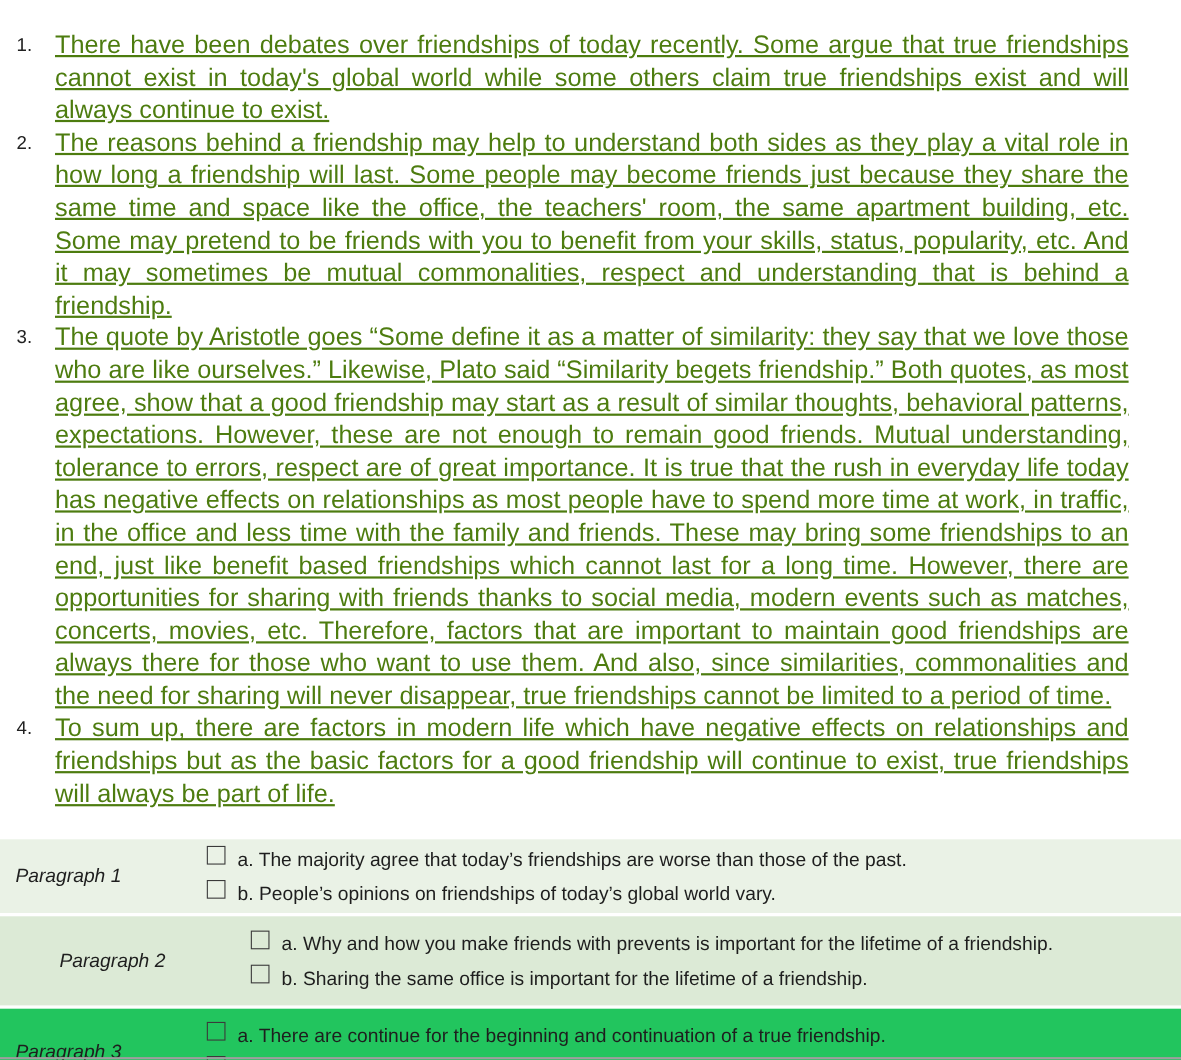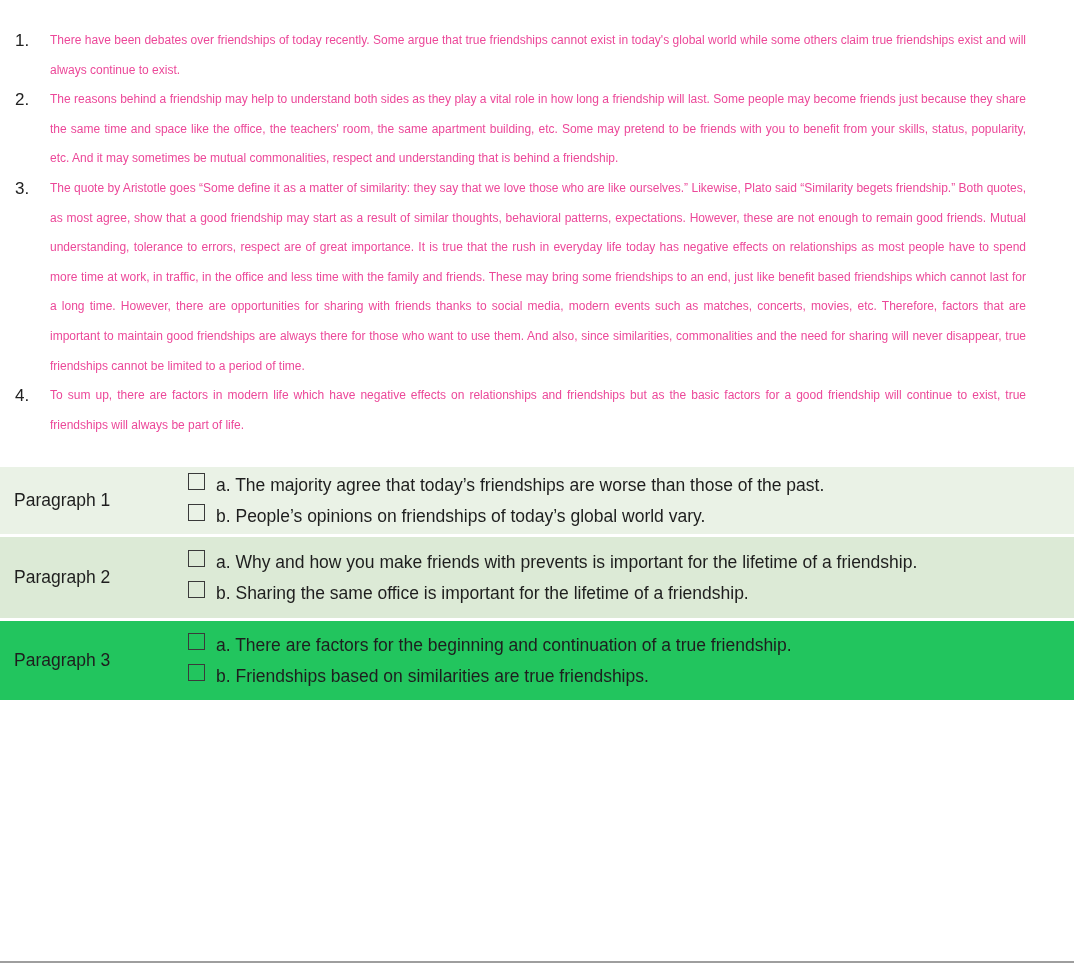--- a/index.html
+++ b/index.html
@@ -22,47 +22,49 @@
     align-items: flex-start;
   }
   .para-num {
     flex: 0 0 35px;
     font-size: 17px;
     line-height: 29.6px;
     color: #212121;
   }
   .para-text {
     flex: 1 1 auto;
-    font-size: 12px;
+    font-size: 23px;
     line-height: 29.6px;
     text-align: justify;
-    color: #ec4899;
+    color: #4d7c0f;
+    text-decoration: underline;
   }
 
   
   .match-table {
     margin-top: 27px;
     display: flex;
     flex-direction: column;
     gap: 3px;
   }
   .trow {
     display: flex;
     align-items: center;
     width: 100%;
   }
   .trow:nth-child(1) { min-height: 67px; }
-  .trow:nth-child(2) { min-height: 81px; }
+  .trow:nth-child(2) { min-height: 81px; padding-left: 40px; }
   .trow:nth-child(3) { min-height: 79px; }
   .trow:nth-child(4) { min-height: 77px; }
   .trow-label {
     flex: 0 0 159px;
     padding-left: 14px;
     font-size: 17.5px;
     color: #1e1e1e;
+    font-style: italic;
   }
   .trow-options {
     flex: 1 1 auto;
     display: flex;
     flex-direction: column;
     gap: 7px;
     padding-right: 12px;
   }
   .opt {
     display: flex;
@@ -144,21 +146,21 @@
         <span class="opt-text">b. Sharing the same office is important for the lifetime of a friendship.</span>
       </div>
     </div>
   </div>
 
   <div class="trow" style="background-color: #22c55e;">
     <div class="trow-label">Paragraph 3</div>
     <div class="trow-options">
       <div class="opt">
         <span class="checkbox"></span>
-        <span class="opt-text">a. There are factors for the beginning and continuation of a true friendship.</span>
+        <span class="opt-text">a. There are continue for the beginning and continuation of a true friendship.</span>
       </div>
       <div class="opt">
         <span class="checkbox"></span>
         <span class="opt-text">b. Friendships based on similarities are true friendships.</span>
       </div>
     </div>
   </div>
 
 
 </div>

